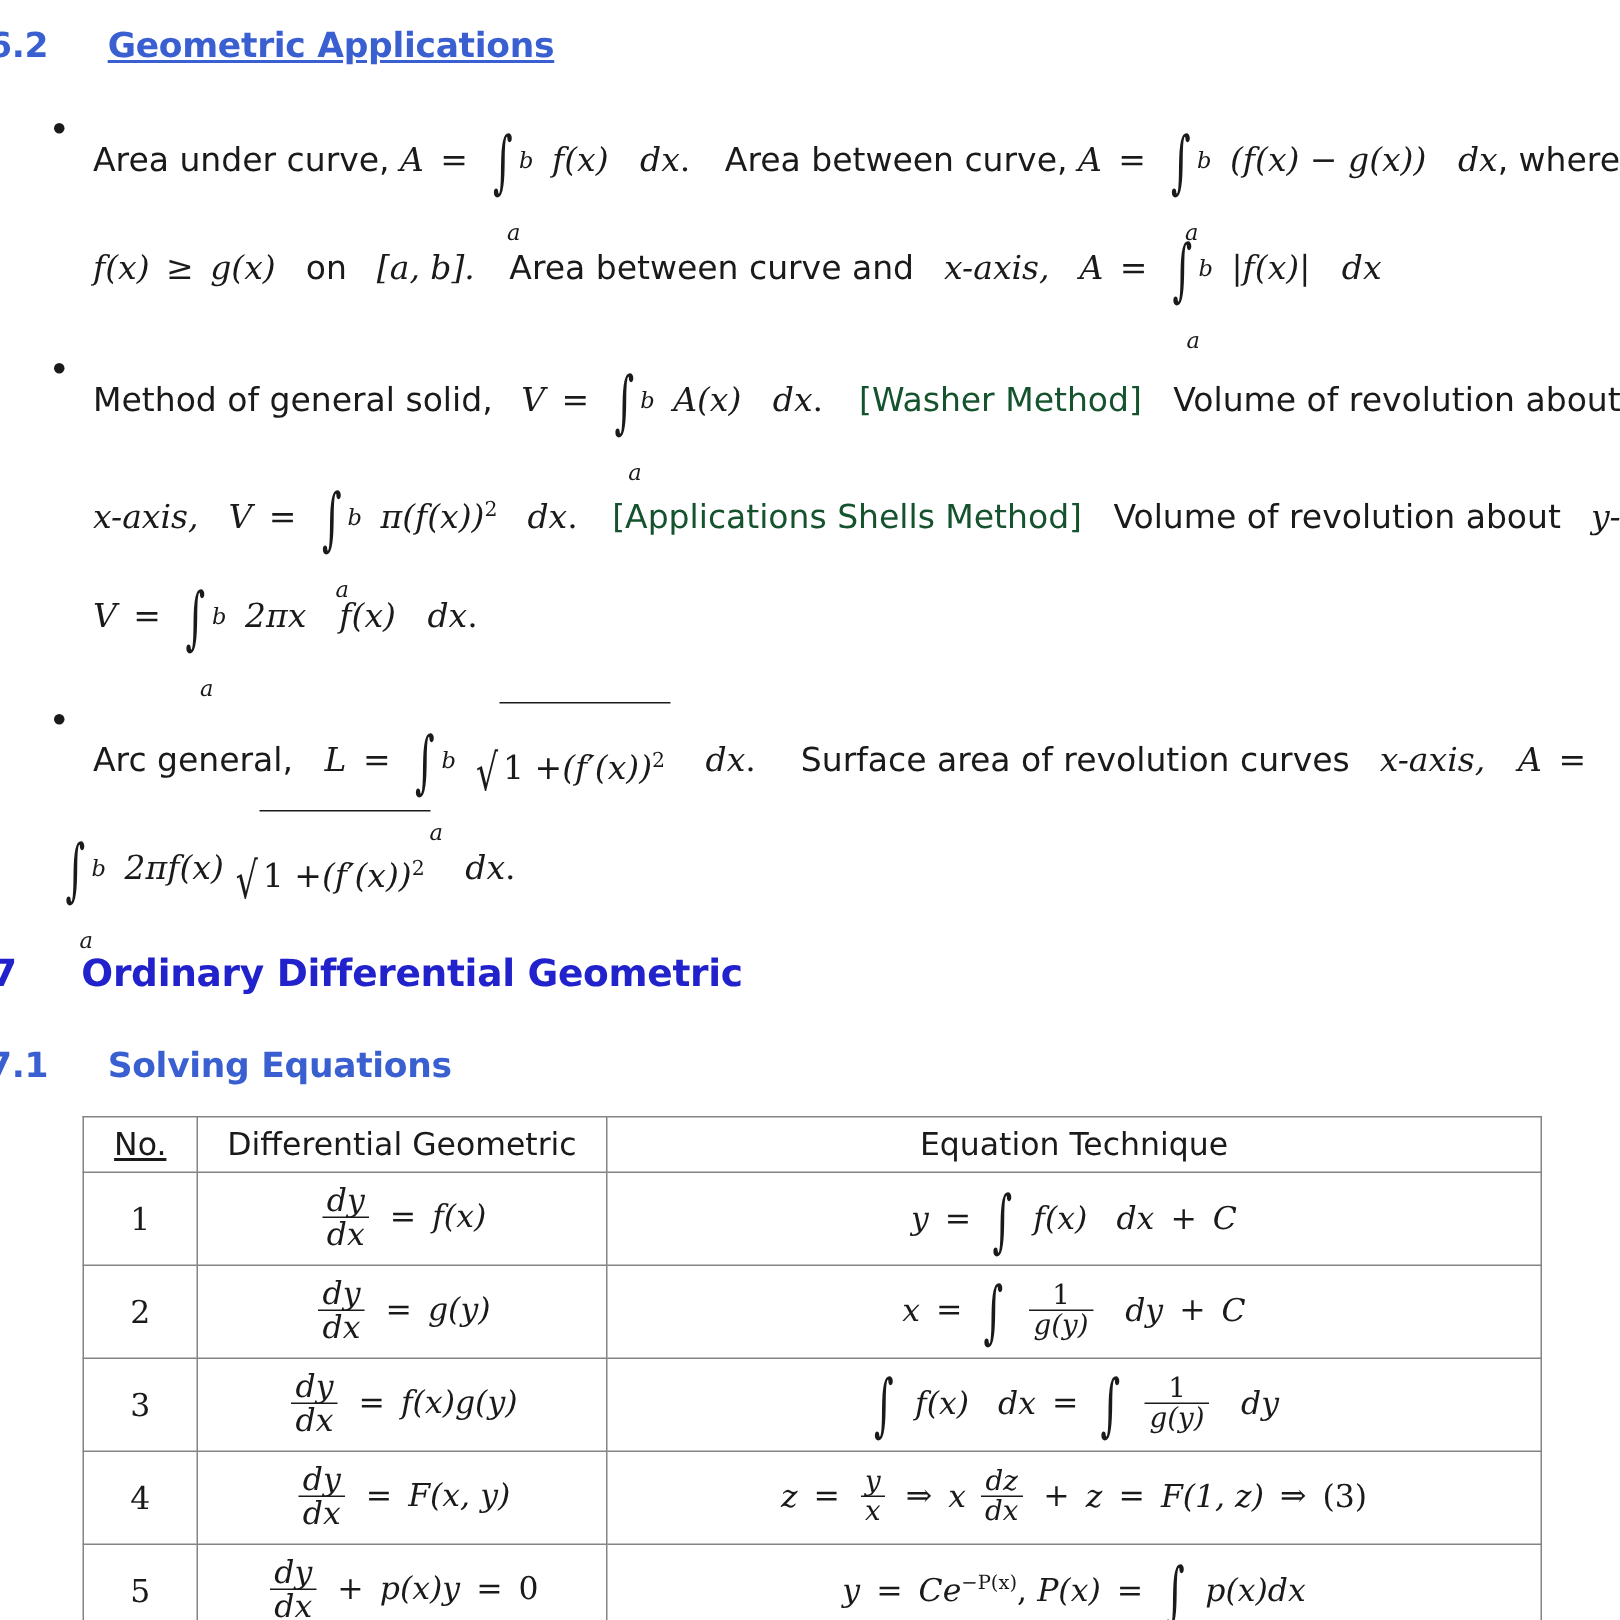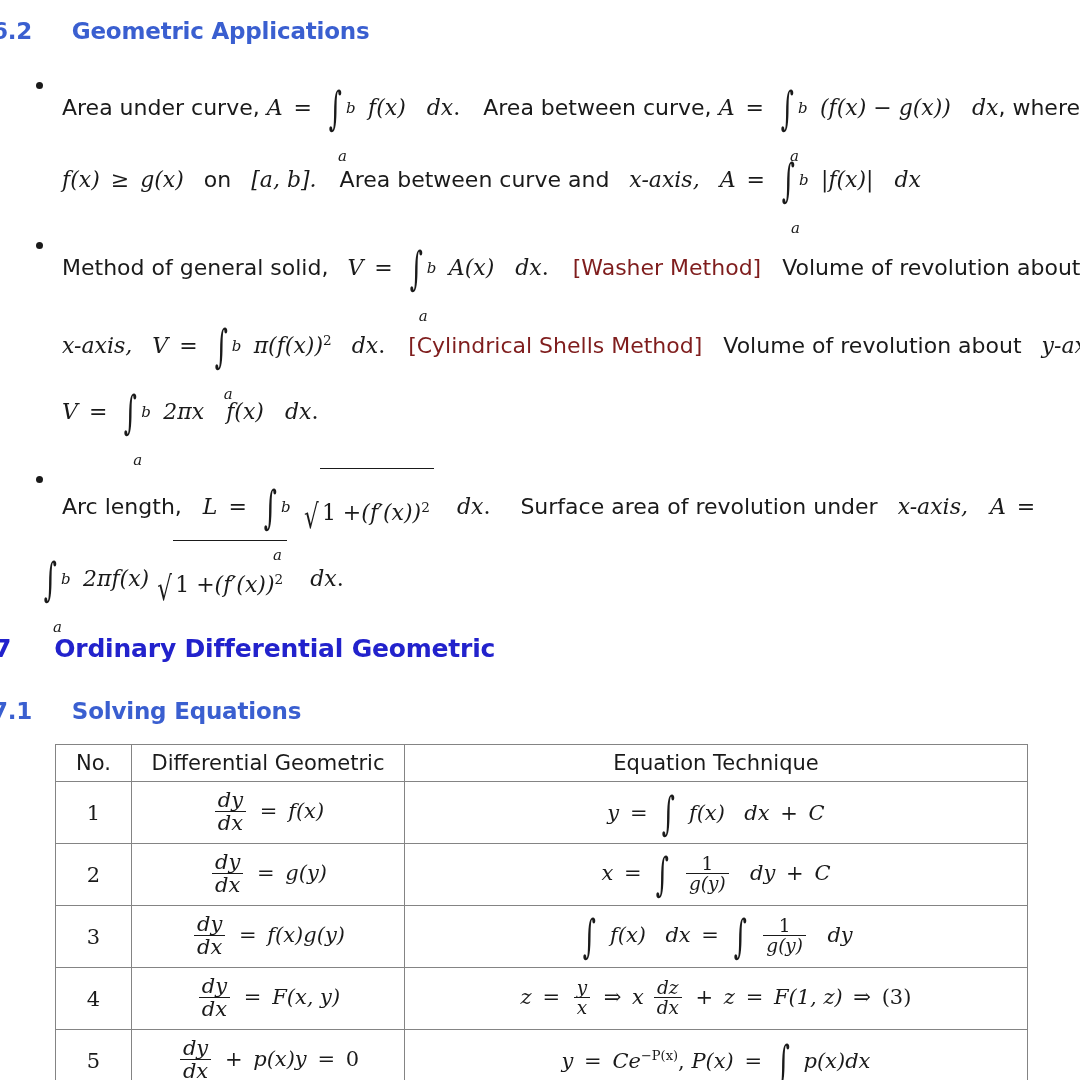--- a/index.html
+++ b/index.html
@@ -23,21 +23,21 @@
 
   
   .subsec-heading {
     position: absolute;
     font-weight: bold;
     font-size: 23px;
     letter-spacing: -0.2px;
     white-space: nowrap;
   }
   .subsec-num { display: inline-block; }
-  .subsec-title { display: inline-block; }
+  .subsec-title { display: inline-block; text-decoration: underline; }
 
   .sec-heading {
     position: absolute;
     font-weight: bold;
     font-size: 25px;
     letter-spacing: -0.2px;
     white-space: nowrap;
   }
 
   
@@ -64,21 +64,21 @@
     white-space: nowrap;
     height: 72px;
     line-height: 72px;
   }
 
   
   .mi { font-family: "DejaVu Serif", serif; font-style: italic; }
   .mn { font-family: "DejaVu Serif", serif; font-style: normal; }
   .mo { font-family: "DejaVu Serif", serif; font-style: normal; padding: 0 4px; }
   .txt { font-family: "DejaVu Sans", sans-serif; }
-  .green { color: #7f1d1d; text-align: right; }
+  .green { color: #14532d; text-align: right; }
 
   
   .intg {
     display: inline-block;
     position: relative;
     width: 34px;
     height: 1em;
     vertical-align: middle;
     margin: 0 2px;
   }
@@ -167,21 +167,21 @@
     table-layout: fixed;
     font-family: "DejaVu Serif", serif;
   }
   .ode-table td, .ode-table th {
     border: 1.5px solid #848484;
     text-align: center;
     vertical-align: middle;
     font-weight: normal;
     padding: 0;
   }
-  .col-no  { width: 75px; }
+  .col-no  { width: 75px; text-decoration: underline; }
   .col-de  { width: 272px; }
   .col-st  { width: 622px; }
   .ode-table th {
     height: 36px;
     font-family: "DejaVu Sans", sans-serif;
     font-size: 21px;
   }
   .ode-table td {
     height: 61px;
     font-size: 21px;
@@ -272,21 +272,21 @@
         <span style="display:inline-block;width:6px;"></span>
         <span class="mi">V</span>
         <span class="mo">=</span>
         <span class="intg">
           <span class="sym">∫</span><span class="up">b</span><span class="lo">a</span>
         </span>
         <span class="mi"><span>π(f(x))</span><sup class="sq">2</sup></span>
         <span style="display:inline-block;width:6px;"></span>
         <span class="mi">dx</span><span class="mn">.</span>
         <span style="display:inline-block;width:9px;"></span>
-        <span class="txt green">[Cylindrical Shells Method]</span>
+        <span class="txt green">[Applications Shells Method]</span>
         <span style="display:inline-block;width:7px;"></span>
         <span class="txt">Volume of revolution about</span>
         <span style="display:inline-block;width:6px;"></span>
         <span class="mi">y-axis,</span>
       </span>
       <span class="mline">
         <span class="mi">V</span>
         <span class="mo">=</span>
         <span class="intg">
           <span class="sym">∫</span><span class="up">b</span><span class="lo">a</span>
@@ -297,37 +297,37 @@
         <span style="display:inline-block;width:7px;"></span>
         <span class="mi">dx</span><span class="mn">.</span>
       </span>
     </div>
   </div>
 
   <div class="bullet-block" style="left:36px; top:466px;">
     <span class="bullet-dot"></span>
     <div class="bullet-body">
       <span class="mline">
-        <span class="txt">Arc length,</span>
+        <span class="txt">Arc general,</span>
         <span style="display:inline-block;width:7px;"></span>
         <span class="mi">L</span>
         <span class="mo">=</span>
         <span class="intg">
           <span class="sym">∫</span><span class="up">b</span><span class="lo">a</span>
         </span>
         <span class="sqrt">
           <span class="rsym">√</span>
           <span class="radicand">
             <span class="mn">1 +</span><span class="mi">(f′(x))</span><sup class="sq">2</sup>
           </span>
         </span>
         <span style="display:inline-block;width:8px;"></span>
         <span class="mi">dx</span><span class="mn">.</span>
         <span style="display:inline-block;width:16px;"></span>
-        <span class="txt">Surface area of revolution under</span>
+        <span class="txt">Surface area of revolution curves</span>
         <span style="display:inline-block;width:6px;"></span>
         <span class="mi">x-axis,</span>
         <span style="display:inline-block;width:8px;"></span>
         <span class="mi">A</span>
         <span class="mo">=</span>
       </span>
       <span class="mline" style="margin-left:-24px;">
         <span class="intg">
           <span class="sym">∫</span><span class="up">b</span><span class="lo">a</span>
         </span>

